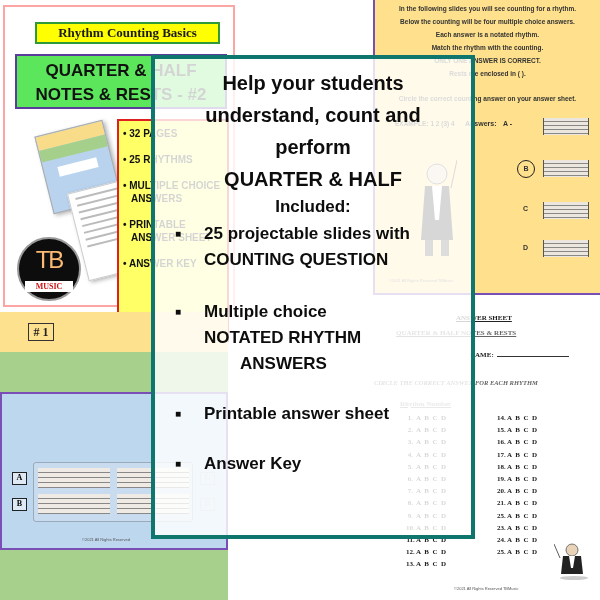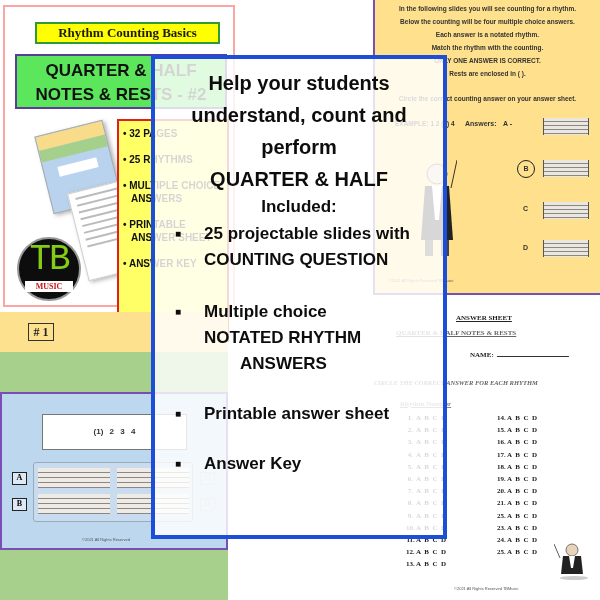--- a/index.html
+++ b/index.html
@@ -40,21 +40,21 @@
   .mini-slide .w { margin: 8px auto 0; width: 40px; height: 10px; background: #fff; }
   .mini-sheet {
     position: absolute; left: 72px; top: 178px; width: 62px; height: 90px;
     transform: rotate(-14deg); background: #fff; border: 1px solid #ccc; box-shadow: 2px 2px 4px rgba(0,0,0,0.3);
   }
   .mini-sheet .ln { height: 2px; background: #bbb; margin: 5px 6px; }
   .logo {
     position: absolute; left: 12px; top: 230px; width: 64px; height: 64px; border-radius: 50%;
     background: #0d0d0d; border: 2px solid #999; text-align: center;
   }
-  .logo .tb { font-family: Liberation Mono, monospace; font-size: 36px; color: #84cc16; line-height: 42px; letter-spacing: -2px; }
+  .logo .tb { font-family: Liberation Sans, sans-serif; font-size: 24px; color: #fdba74; line-height: 42px; letter-spacing: -2px; }
   .logo .music {
     position: absolute; left: 6px; top: 42px; width: 48px; height: 11px; background: #fff;
     font-family: "Liberation Serif", serif; font-size: 8px; font-weight: bold; color: #cc1111; line-height: 11px;
   }
 
   
   .instr {
     position: absolute; left: 373px; top: 0; width: 227px; height: 295px;
     background: #fee08d; border-left: 2px solid #7a4fb5; border-bottom: 2px solid #7a4fb5;
     font-size: 6.5px; font-weight: bold; color: #333; text-align: center;
@@ -107,22 +107,22 @@
   .sheet .name { position: absolute; left: 98px; top: 49px; font-size: 7px; font-weight: bold; }
   .sheet .name-line { display: inline-block; width: 72px; border-bottom: 1px solid #333; margin-left: 3px; }
   .sheet .circ { position: absolute; left: 2px; top: 77px; font-size: 6.5px; font-weight: bold; font-style: italic; color: #666; }
   .sheet .rn { position: absolute; left: 28px; top: 98px; font-size: 7px; font-weight: bold; text-decoration: underline; color: #888; }
   .sheet .col { position: absolute; font-size: 7px; font-weight: bold; }
   .sheet .col div { height: 12.2px; line-height: 12px; white-space: pre; }
   .sheet .copy { position: absolute; left: 82px; top: 284px; font-size: 4px; color: #555; font-family: "Liberation Sans", sans-serif; }
 
   
   .overlay {
-    position: absolute; left: 151px; top: 55px; width: 296px; height: 484px;
-    background: rgba(255, 255, 255, 0.82); border: 4px solid #1d4ed8;
+    position: absolute; left: 151px; top: 55px; width: 324px; height: 484px;
+    background: rgba(255, 255, 255, 0.82); border: 4px solid #0f766e;
     text-align: center; color: #0d0d0d; font-weight: bold;
   }
   .overlay .headline { margin-top: 8px; font-size: 20px; line-height: 32px; }
   .overlay .headline .l { display: block; }
   .overlay .included { font-size: 17px; line-height: 24px; }
   .overlay ul { list-style: none; text-align: left; }
   .overlay li { position: relative; font-size: 17px; line-height: 26px; }
   .overlay li .bul { position: absolute; left: 20px; top: 0; font-size: 10px; }
   .overlay .b1 { margin-top: 2px; padding-left: 49px; }
   .overlay .b2 { margin-top: 26px; padding-left: 49px; }
@@ -196,21 +196,20 @@
     <rect x="24" y="80" width="8" height="16" fill="#444"></rect>
     <line x1="34" y1="28" x2="40" y2="0" stroke="#333" stroke-width="1"></line>
   </svg>
   <div class="copy">©2021 All Rights Reserved TBMusic</div>
 </div>
 
 <div class="q-top"></div>
 <div class="q-num"># 1</div>
 <div class="q-green"></div>
 <div class="q-blue">
-  <div class="q-count">(1) 2 3 4</div>
   <div class="q-panel"></div>
   <div class="q-letter" style="left:10px; top:78px;">A</div>
   <div class="q-letter" style="left:10px; top:104px;">B</div>
   <div class="q-letter faded" style="left:198px; top:78px;">C</div>
   <div class="q-letter faded" style="left:198px; top:104px;">D</div>
   <div class="q-staff" style="left:36px; top:74px;"></div>
   <div class="q-staff" style="left:36px; top:100px;"></div>
   <div class="q-staff" style="left:115px; top:74px;"></div>
   <div class="q-staff" style="left:115px; top:100px;"></div>
   <div class="q-copy">©2021 All Rights Reserved</div>

